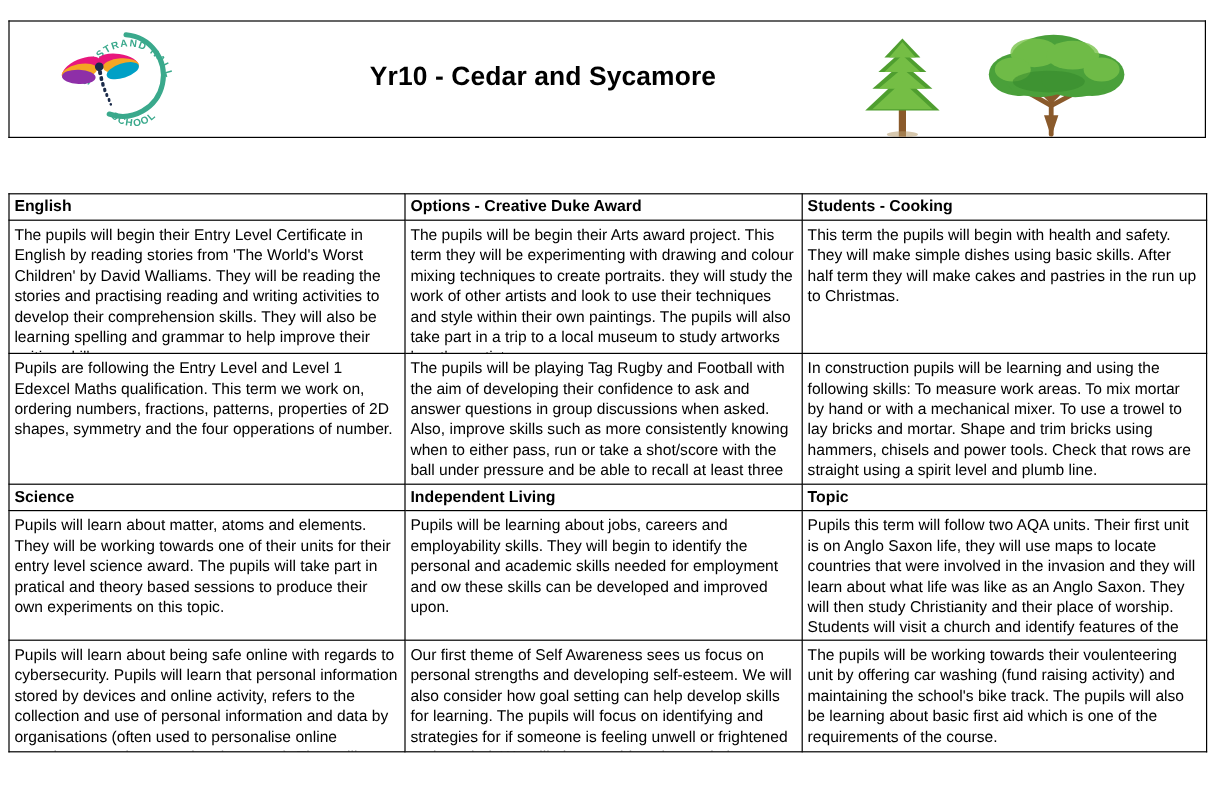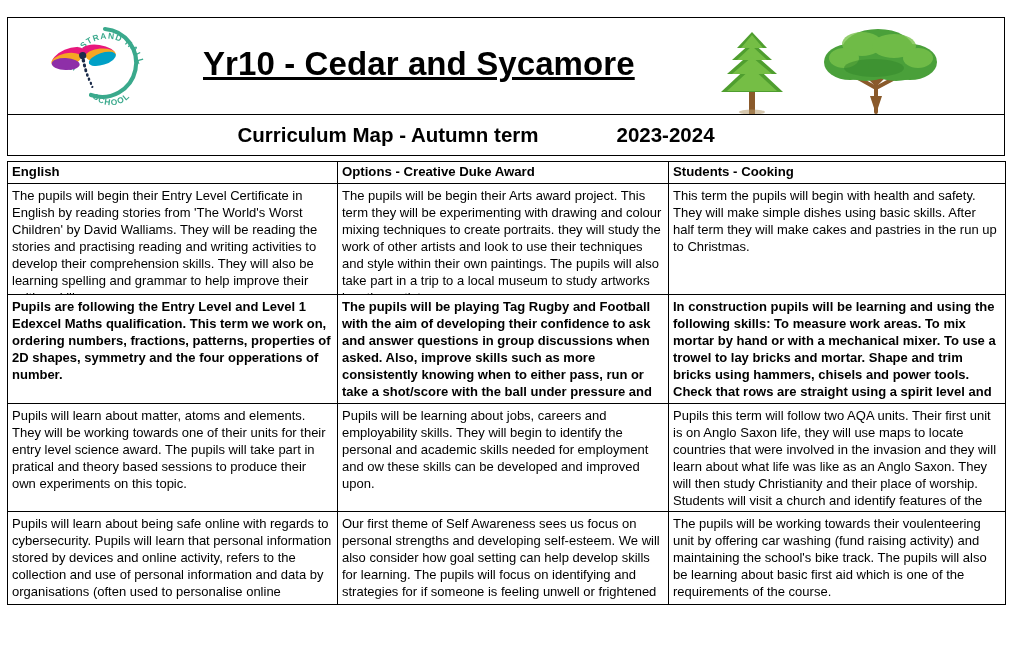--- a/index.html
+++ b/index.html
@@ -52,27 +52,26 @@
   .logo-cell {
     width: 185px;
     flex: 0 0 185px;
     display: flex;
     align-items: center;
     justify-content: center;
     height: 100%;
   }
   .title-cell {
     flex: 1 1 auto;
-    text-align: left;
-    font-size: 33px;
+    text-align: center;
+    font-size: 22px;
     font-weight: bold;
     letter-spacing: 0.1px;
     padding-left: 10px;
     padding-bottom: 4px;
-    text-decoration: underline;
   }
   .trees-cell {
     width: 290px;
     flex: 0 0 290px;
     display: flex;
     align-items: flex-end;
     justify-content: flex-start;
     height: 96px;
     gap: 18px;
     padding-left: 12px;
@@ -128,21 +127,21 @@
     overflow: hidden;
   }
   .subject-body {
     font-size: 13px;
     line-height: 1.31;
     padding: 3px 5px 2px 4px;
     overflow: hidden;
   }
 
   .r1 .subject-body { height: 105px; }
-  .r2 .subject-body { height: 103px; font-weight: bold; }
+  .r2 .subject-body { height: 103px; }
   .r3 .subject-body { height: 102px; }
   .r4 .subject-body { height: 87px; }
 
   
   .logo {
     position: relative;
     width: 112px;
     height: 86px;
   }
   .logo svg { display: block; }
@@ -246,28 +245,20 @@
               </g>
               <g fill="#34882c" opacity="0.55">
                 <ellipse cx="64" cy="46" rx="30" ry="9"></ellipse>
               </g>
             </svg>
           </div>
 
         </div>
       </td>
     </tr>
-    <tr>
-      <td class="subtitle-band">
-        <div class="subtitle-inner">
-          <div class="subtitle-main">Curriculum Map - Autumn term</div>
-          <div class="subtitle-year">2023-2024</div>
-        </div>
-      </td>
-    </tr>
   </tbody>
     </table>
 
   <table class="grid-table">
     <colgroup>
       <col class="col-a">
         <col class="col-b">
         <col class="col-c">
     </colgroup>
 
@@ -306,20 +297,31 @@
         </td>
         <td>
           <div class="subject-body">In construction pupils will be learning and using the following skills: To measure work areas. To mix mortar by hand or with a mechanical mixer. To use a trowel to lay bricks and mortar. Shape and trim bricks using hammers, chisels and power tools. Check that rows are straight using a spirit level and plumb line.</div>
         </td>
       </tr>
     </tbody>
 
     <tbody class="r3">
       <tr>
         <td>
+          <div class="subject-head">Science</div>
+        </td>
+        <td>
+          <div class="subject-head">Independent Living</div>
+        </td>
+        <td>
+          <div class="subject-head">Topic</div>
+        </td>
+      </tr>
+      <tr>
+        <td>
           <div class="subject-body">Pupils will learn about matter, atoms and elements. They will be working towards one of their units for their entry level science award. The pupils will take part in pratical and theory based sessions to produce their own experiments on this topic.</div>
         </td>
         <td>
           <div class="subject-body">Pupils will be learning about jobs, careers and employability skills. They will begin to identify the personal and academic skills needed for employment and ow these skills can be developed and improved upon.</div>
         </td>
         <td>
           <div class="subject-body">Pupils this term will follow two AQA units. Their first unit is on Anglo Saxon life, they will use maps to locate countries that were involved in the invasion and they will learn about what life was like as an Anglo Saxon. They will then study Christianity and their place of worship. Students will visit a church and identify features of the church, customs and beliefs.</div>
         </td>
       </tr>
     </tbody>

